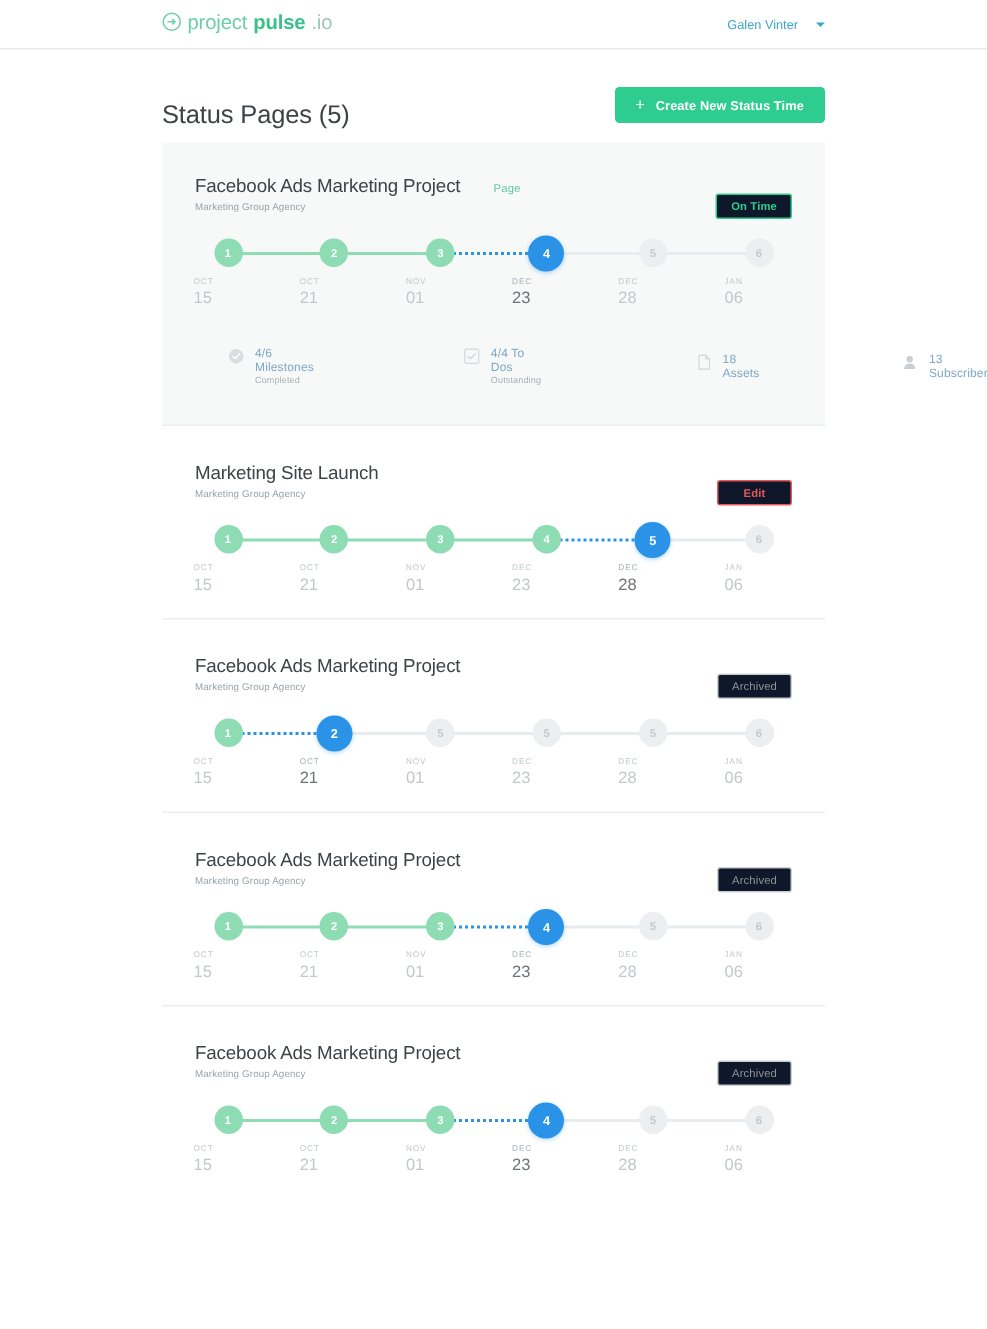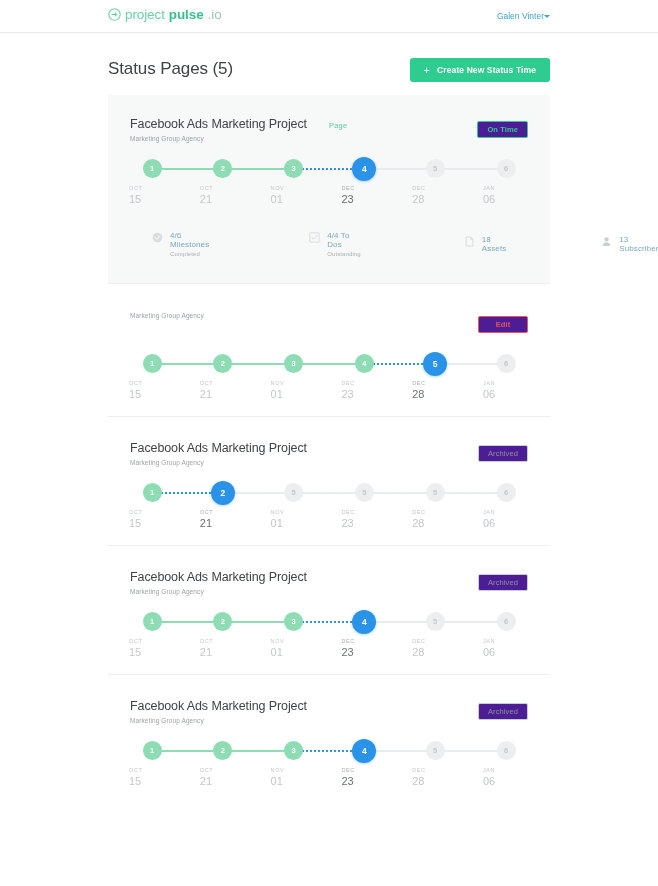--- a/index.html
+++ b/index.html
@@ -39,21 +39,21 @@
   .logo-io      { color: #9fc7b6; font-weight: 400; }
 
   .user-menu {
     position: absolute;
     right: 108px;
     top: 11px;
     font-size: 8.5px;
     color: #3ea5c9;
     display: flex;
     align-items: center;
-    gap: 0;
+    gap: 12px;
     cursor: pointer;
   }
   .caret {
     width: 0; height: 0;
     border-left: 3px solid transparent;
     border-right: 3px solid transparent;
     border-top: 3px solid #3ea5c9;
     display: block;
   }
 
@@ -62,20 +62,21 @@
     position: relative;
     margin: 0 108px;
     padding-top: 26px;
     height: 62px;
   }
   .page-title {
     font-size: 17px;
     color: #3f4346;
     font-weight: 400;
     letter-spacing: -0.1px;
+    margin-top: 8px;
   }
   .create-btn {
     position: absolute;
     right: 0;
     top: 25px;
     background: #2ecc8f;
     color: #ffffff;
     border: none;
     border-radius: 3px;
     height: 24px;
@@ -118,31 +119,31 @@
   .card-sub {
     font-size: 6.5px;
     color: #9aa3a8;
     margin-top: 4px;
     letter-spacing: 0.1px;
   }
 
   .badge {
     position: absolute;
     right: 0;
-    top: 4px;
+    top: 12px;
     height: 17px;
     min-width: 50px;
     padding: 0 9px;
     border-radius: 2px;
     font-size: 7.5px;
     font-weight: 700;
     display: flex;
     align-items: center;
     justify-content: center;
-    background: #4c1d95;
+    background: #0f172a;
     letter-spacing: 0.1px;
     cursor: pointer;
   }
   .badge.ontime   { border: 1px solid #2ecc8f; color: #2ecc8f; }
   .badge.late     { border: 1px solid #e8575a; color: #e8575a; }
   .badge.archived { border: 1px solid #c8cdd0; color: #8d9499; font-weight: 400; }
 
   
   .timeline {
     position: relative;
@@ -350,20 +351,23 @@
             <path d="M2.6 14.6 C2.6 10.9 5 9.2 8 9.2 C11 9.2 13.4 10.9 13.4 14.6 Z" fill="#c9cfd3"></path>
           </svg>
           <div>
             <div class="stat-main">13 Subscribers</div>
           </div>
         </div>
       </div>
     </div>
     <div class="card plain">
       <div class="card-head">
+        <div class="card-title-row">
+          <div class="card-title">Marketing Site Launch</div>
+        </div>
         <div class="card-sub">Marketing Group Agency</div>
         <div class="badge late">Edit</div>
       </div>
       <div class="timeline">
         <div class="seg done" style="left: 0%; width: 20%;"></div>
         <div class="seg done" style="left: 20%; width: 20%;"></div>
         <div class="seg done" style="left: 40%; width: 20%;"></div>
         <div class="seg dotted" style="left: 60%; width: 20%;"></div>
         <div class="seg pending" style="left: 80%; width: 20%;"></div>
         <div class="node done" style="left: 0%;">1</div>

